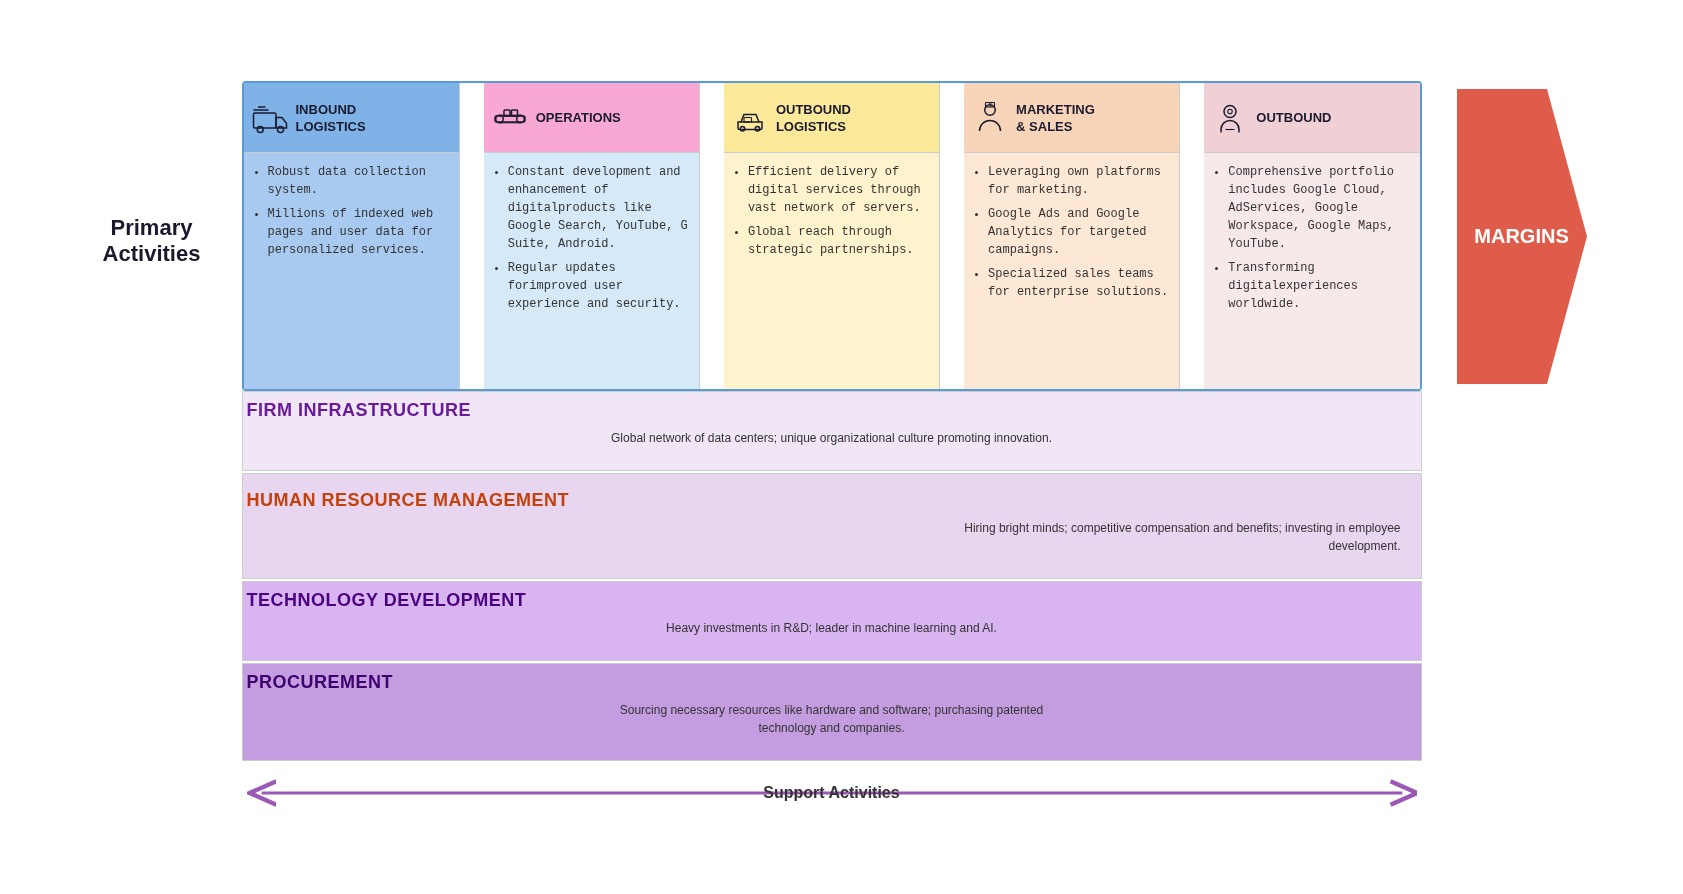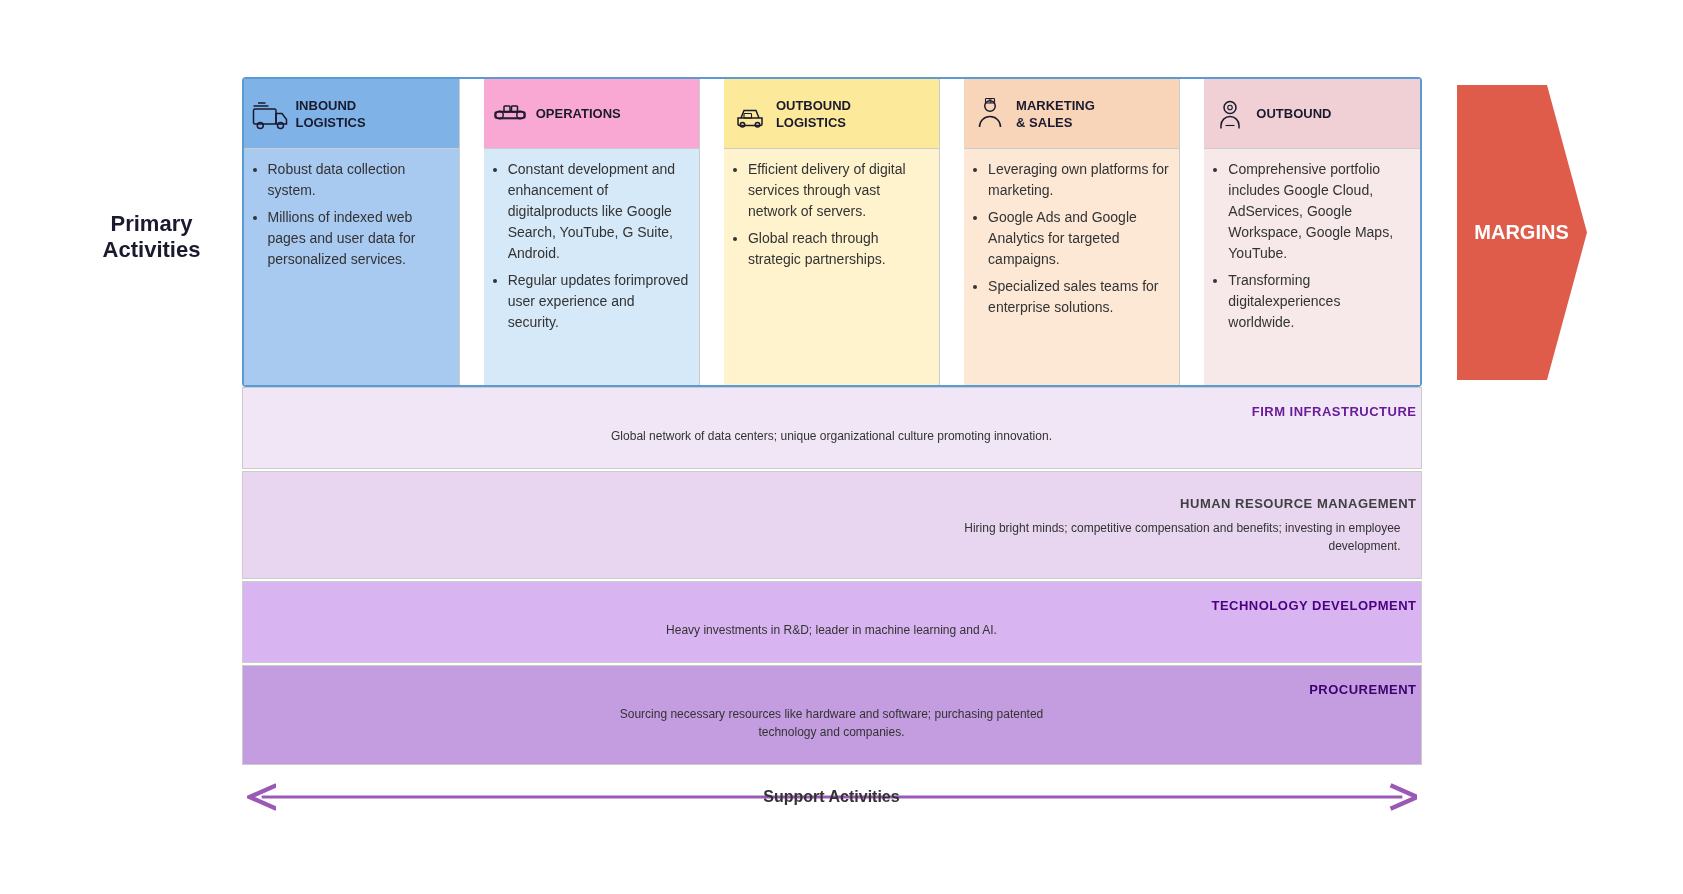--- a/index.html
+++ b/index.html
@@ -64,24 +64,25 @@
 
     .col-title {
       font-weight: bold;
       font-size: 13px;
       color: #1a1a2e;
       line-height: 1.3;
     }
 
     .col-content {
       padding: 10px 10px;
-      font-size: 14px;
+      font-size: 12px;
       color: #333;
       line-height: 1.5;
       flex: 1;
+      font-family: Liberation Mono, monospace;
     }
 
     .col-content ul {
       padding-left: 14px;
     }
     .col-content ul li {
       margin-bottom: 6px;
     }
 
     
@@ -106,40 +107,40 @@
       margin-right: 150px;
       margin-top: 0;
     }
 
     .support-row {
       border: 1px solid #ccc;
       margin-bottom: 2px;
     }
 
     .support-row-header {
-      text-align: right;
-      font-weight: bold;
-      font-size: 13px;
-      padding: 16px 4px 4px 4px;
+      text-align: left;
+      font-weight: bold;
+      font-size: 18px;
+      padding: 8px 4px 4px 4px;
       letter-spacing: 0.5px;
     }
 
     .support-row-content {
       text-align: center;
       font-size: 12px;
       color: #333;
       padding: 4px 20px 23px 20px;
       line-height: 1.5;
     }
 
     .row-firm { background: #f0e6f6; }
     .row-firm .support-row-header { color: #6a1b9a; }
 
     .row-hrm { background: #e8d5f0; }
-    .row-hrm .support-row-header { color: #404040; margin-top: 8px; }
+    .row-hrm .support-row-header { color: #c2410c; margin-top: 8px; }
 
     .row-tech { background: #d8b4f0; }
     .row-tech .support-row-header { color: #4a0080; }
 
     .row-proc { background: #c49de0; }
     .row-proc .support-row-header { color: #3d006e; }
 
     
     .margins-arrow {
       position: absolute;

